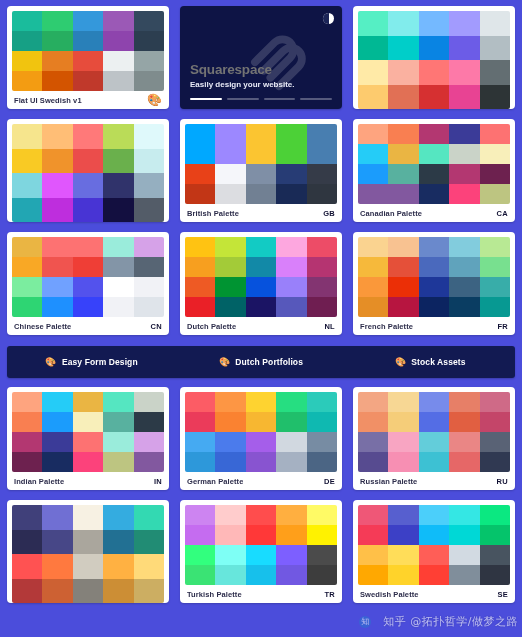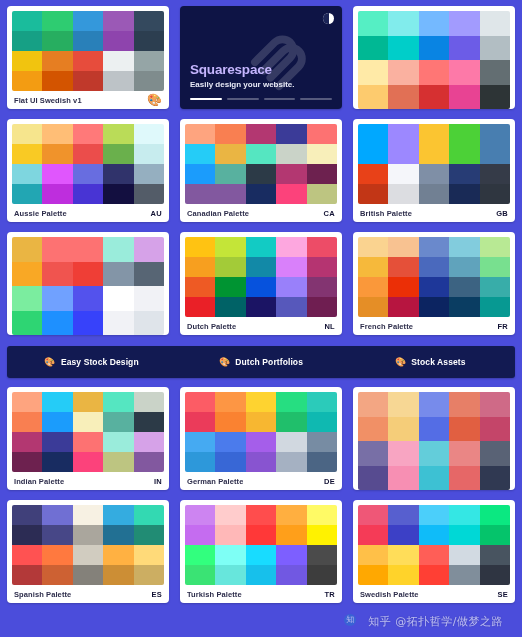--- a/index.html
+++ b/index.html
@@ -112,21 +112,21 @@
     left: 0; top: 0;
     width: 50%; height: 100%;
     background: #1b2457;
   }
   .ad-text {
     position: absolute;
     left: 10px;
     bottom: 20px;
   }
   .ad-title {
-    color: #c4b5fd;
+    color: #737373;
     font-size: 13.5px;
     font-weight: 700;
     letter-spacing: -0.2px;
     line-height: 1.1;
   }
   .ad-sub {
     color: #e8eaf6;
     font-size: 8px;
     font-weight: 700;
     letter-spacing: 0px;
@@ -168,24 +168,24 @@
     font-size: 8.5px;
     font-weight: 700;
     letter-spacing: 0.1px;
     white-space: nowrap;
   }
   .banner-emoji { font-size: 9px; line-height: 1; }
 
   
   .watermark {
     position: absolute;
-    right: 19px;
+    right: 4px;
     bottom: 8px;
     display: flex;
-    align-items: flex-start;
+    align-items: center;
     gap: 12px;
     pointer-events: none;
     opacity: 0.62;
   }
   .wm-logo {
     width: 12px; height: 12px;
     border-radius: 50%;
     background: #2f6fd0;
     display: inline-block;
     position: relative;
@@ -306,23 +306,48 @@
         <div class="sw" style="background: rgb(224, 86, 253);"></div>
         <div class="sw" style="background: rgb(104, 109, 224);"></div>
         <div class="sw" style="background: rgb(48, 51, 107);"></div>
         <div class="sw" style="background: rgb(149, 175, 192);"></div>
         <div class="sw" style="background: rgb(34, 166, 179);"></div>
         <div class="sw" style="background: rgb(190, 46, 221);"></div>
         <div class="sw" style="background: rgb(72, 52, 212);"></div>
         <div class="sw" style="background: rgb(19, 15, 64);"></div>
         <div class="sw" style="background: rgb(83, 92, 104);"></div>
       </div>
-      <div class="card-foot">
-        <span class="card-title">Aussie Palette</span>
-        <span class="card-code">AU</span>
+    </div>
+
+    <div class="card">
+      <div class="swatches">
+        <div class="sw" style="background: rgb(0, 168, 255);"></div>
+        <div class="sw" style="background: rgb(156, 136, 255);"></div>
+        <div class="sw" style="background: rgb(251, 197, 49);"></div>
+        <div class="sw" style="background: rgb(76, 209, 55);"></div>
+        <div class="sw" style="background: rgb(72, 126, 176);"></div>
+        <div class="sw" style="background: rgb(0, 168, 255);"></div>
+        <div class="sw" style="background: rgb(156, 136, 255);"></div>
+        <div class="sw" style="background: rgb(251, 197, 49);"></div>
+        <div class="sw" style="background: rgb(76, 209, 55);"></div>
+        <div class="sw" style="background: rgb(72, 126, 176);"></div>
+        <div class="sw" style="background: rgb(232, 65, 24);"></div>
+        <div class="sw" style="background: rgb(245, 246, 250);"></div>
+        <div class="sw" style="background: rgb(127, 143, 166);"></div>
+        <div class="sw" style="background: rgb(39, 60, 117);"></div>
+        <div class="sw" style="background: rgb(53, 59, 72);"></div>
+        <div class="sw" style="background: rgb(194, 54, 22);"></div>
+        <div class="sw" style="background: rgb(220, 221, 225);"></div>
+        <div class="sw" style="background: rgb(113, 128, 147);"></div>
+        <div class="sw" style="background: rgb(25, 42, 86);"></div>
+        <div class="sw" style="background: rgb(47, 54, 64);"></div>
+      </div>
+      <div class="card-foot">
+        <span class="card-title">British Palette</span>
+        <span class="card-code">GB</span>
       </div>
     </div>
 
     <div class="card">
       <div class="swatches">
         <div class="sw" style="background: rgb(254, 164, 127);"></div>
         <div class="sw" style="background: rgb(249, 127, 81);"></div>
         <div class="sw" style="background: rgb(179, 55, 113);"></div>
         <div class="sw" style="background: rgb(59, 59, 152);"></div>
         <div class="sw" style="background: rgb(253, 114, 114);"></div>
@@ -343,49 +368,20 @@
         <div class="sw" style="background: rgb(189, 197, 129);"></div>
       </div>
       <div class="card-foot">
         <span class="card-title">Canadian Palette</span>
         <span class="card-code">CA</span>
       </div>
     </div>
 
     <div class="card">
       <div class="swatches">
-        <div class="sw" style="background: rgb(0, 168, 255);"></div>
-        <div class="sw" style="background: rgb(156, 136, 255);"></div>
-        <div class="sw" style="background: rgb(251, 197, 49);"></div>
-        <div class="sw" style="background: rgb(76, 209, 55);"></div>
-        <div class="sw" style="background: rgb(72, 126, 176);"></div>
-        <div class="sw" style="background: rgb(0, 168, 255);"></div>
-        <div class="sw" style="background: rgb(156, 136, 255);"></div>
-        <div class="sw" style="background: rgb(251, 197, 49);"></div>
-        <div class="sw" style="background: rgb(76, 209, 55);"></div>
-        <div class="sw" style="background: rgb(72, 126, 176);"></div>
-        <div class="sw" style="background: rgb(232, 65, 24);"></div>
-        <div class="sw" style="background: rgb(245, 246, 250);"></div>
-        <div class="sw" style="background: rgb(127, 143, 166);"></div>
-        <div class="sw" style="background: rgb(39, 60, 117);"></div>
-        <div class="sw" style="background: rgb(53, 59, 72);"></div>
-        <div class="sw" style="background: rgb(194, 54, 22);"></div>
-        <div class="sw" style="background: rgb(220, 221, 225);"></div>
-        <div class="sw" style="background: rgb(113, 128, 147);"></div>
-        <div class="sw" style="background: rgb(25, 42, 86);"></div>
-        <div class="sw" style="background: rgb(47, 54, 64);"></div>
-      </div>
-      <div class="card-foot">
-        <span class="card-title">British Palette</span>
-        <span class="card-code">GB</span>
-      </div>
-    </div>
-
-    <div class="card">
-      <div class="swatches">
         <div class="sw" style="background: rgb(234, 181, 67);"></div>
         <div class="sw" style="background: rgb(253, 114, 114);"></div>
         <div class="sw" style="background: rgb(253, 114, 114);"></div>
         <div class="sw" style="background: rgb(154, 236, 219);"></div>
         <div class="sw" style="background: rgb(214, 162, 232);"></div>
         <div class="sw" style="background: rgb(249, 168, 37);"></div>
         <div class="sw" style="background: rgb(240, 84, 79);"></div>
         <div class="sw" style="background: rgb(239, 62, 54);"></div>
         <div class="sw" style="background: rgb(131, 149, 167);"></div>
         <div class="sw" style="background: rgb(87, 101, 116);"></div>
@@ -393,20 +389,24 @@
         <div class="sw" style="background: rgb(112, 161, 255);"></div>
         <div class="sw" style="background: rgb(83, 82, 237);"></div>
         <div class="sw" style="background: rgb(255, 255, 255);"></div>
         <div class="sw" style="background: rgb(241, 242, 246);"></div>
         <div class="sw" style="background: rgb(46, 213, 115);"></div>
         <div class="sw" style="background: rgb(30, 144, 255);"></div>
         <div class="sw" style="background: rgb(55, 66, 250);"></div>
         <div class="sw" style="background: rgb(241, 242, 246);"></div>
         <div class="sw" style="background: rgb(223, 228, 234);"></div>
       </div>
+      <div class="card-foot">
+        <span class="card-title">Chinese Palette</span>
+        <span class="card-code">CN</span>
+      </div>
     </div>
 
     <div class="card">
       <div class="swatches">
         <div class="sw" style="background: rgb(255, 195, 18);"></div>
         <div class="sw" style="background: rgb(196, 229, 56);"></div>
         <div class="sw" style="background: rgb(18, 203, 196);"></div>
         <div class="sw" style="background: rgb(253, 167, 223);"></div>
         <div class="sw" style="background: rgb(237, 76, 103);"></div>
         <div class="sw" style="background: rgb(247, 159, 31);"></div>
@@ -457,21 +457,21 @@
       <div class="card-foot">
         <span class="card-title">French Palette</span>
         <span class="card-code">FR</span>
       </div>
     </div>
   </div>
 
   <div class="banner">
     <div class="banner-item">
       <span class="banner-emoji">🎨</span>
-      <span>Easy Stock Design</span>
+      <span>Easy Form Design</span>
     </div>
     <div class="banner-item">
       <span class="banner-emoji">🎨</span>
       <span>Dutch Portfolios</span>
     </div>
     <div class="banner-item">
       <span class="banner-emoji">🎨</span>
       <span>Stock Assets</span>
     </div>
   </div>
@@ -552,20 +552,24 @@
         <div class="sw" style="background: rgb(248, 165, 194);"></div>
         <div class="sw" style="background: rgb(99, 205, 218);"></div>
         <div class="sw" style="background: rgb(234, 134, 133);"></div>
         <div class="sw" style="background: rgb(89, 98, 117);"></div>
         <div class="sw" style="background: rgb(87, 75, 144);"></div>
         <div class="sw" style="background: rgb(247, 143, 179);"></div>
         <div class="sw" style="background: rgb(61, 193, 211);"></div>
         <div class="sw" style="background: rgb(230, 103, 103);"></div>
         <div class="sw" style="background: rgb(48, 57, 82);"></div>
       </div>
+      <div class="card-foot">
+        <span class="card-title">Russian Palette</span>
+        <span class="card-code">RU</span>
+      </div>
     </div>
 
     <div class="card">
       <div class="swatches">
         <div class="sw" style="background: rgb(64, 64, 122);"></div>
         <div class="sw" style="background: rgb(112, 111, 211);"></div>
         <div class="sw" style="background: rgb(247, 241, 227);"></div>
         <div class="sw" style="background: rgb(52, 172, 224);"></div>
         <div class="sw" style="background: rgb(51, 217, 178);"></div>
         <div class="sw" style="background: rgb(44, 44, 84);"></div>
@@ -577,24 +581,20 @@
         <div class="sw" style="background: rgb(255, 121, 63);"></div>
         <div class="sw" style="background: rgb(209, 204, 192);"></div>
         <div class="sw" style="background: rgb(255, 177, 66);"></div>
         <div class="sw" style="background: rgb(255, 218, 121);"></div>
         <div class="sw" style="background: rgb(179, 57, 57);"></div>
         <div class="sw" style="background: rgb(205, 97, 51);"></div>
         <div class="sw" style="background: rgb(132, 129, 122);"></div>
         <div class="sw" style="background: rgb(204, 142, 53);"></div>
         <div class="sw" style="background: rgb(204, 174, 98);"></div>
       </div>
-      <div class="card-foot">
-        <span class="card-title">Spanish Palette</span>
-        <span class="card-code">ES</span>
-      </div>
     </div>
 
     <div class="card">
       <div class="swatches">
         <div class="sw" style="background: rgb(205, 132, 241);"></div>
         <div class="sw" style="background: rgb(255, 204, 204);"></div>
         <div class="sw" style="background: rgb(255, 77, 77);"></div>
         <div class="sw" style="background: rgb(255, 175, 64);"></div>
         <div class="sw" style="background: rgb(255, 250, 101);"></div>
         <div class="sw" style="background: rgb(197, 108, 240);"></div>

